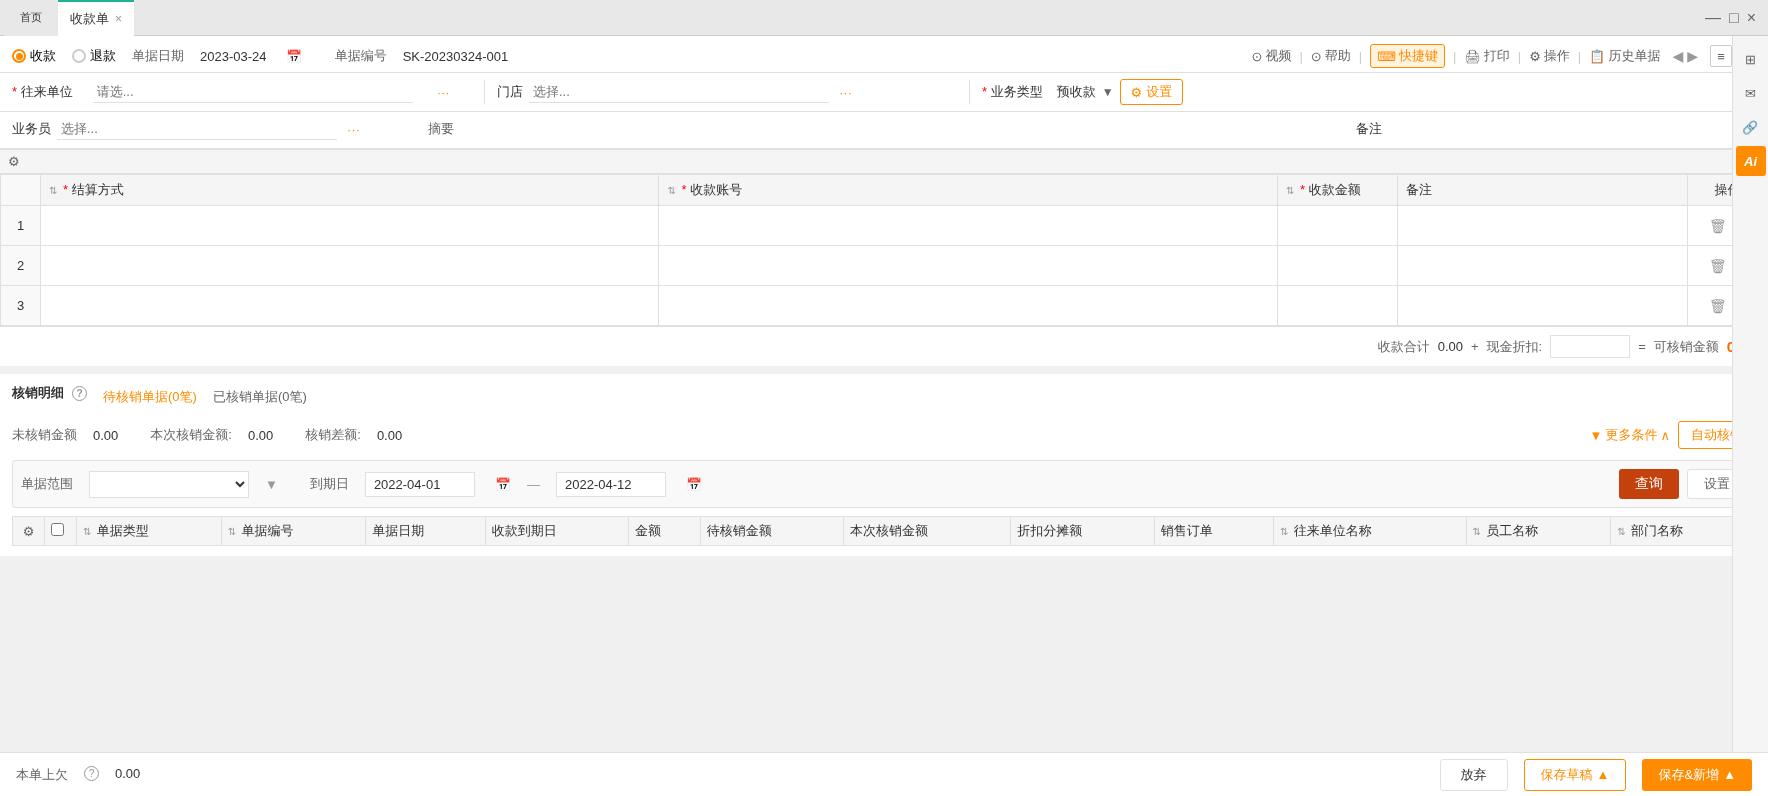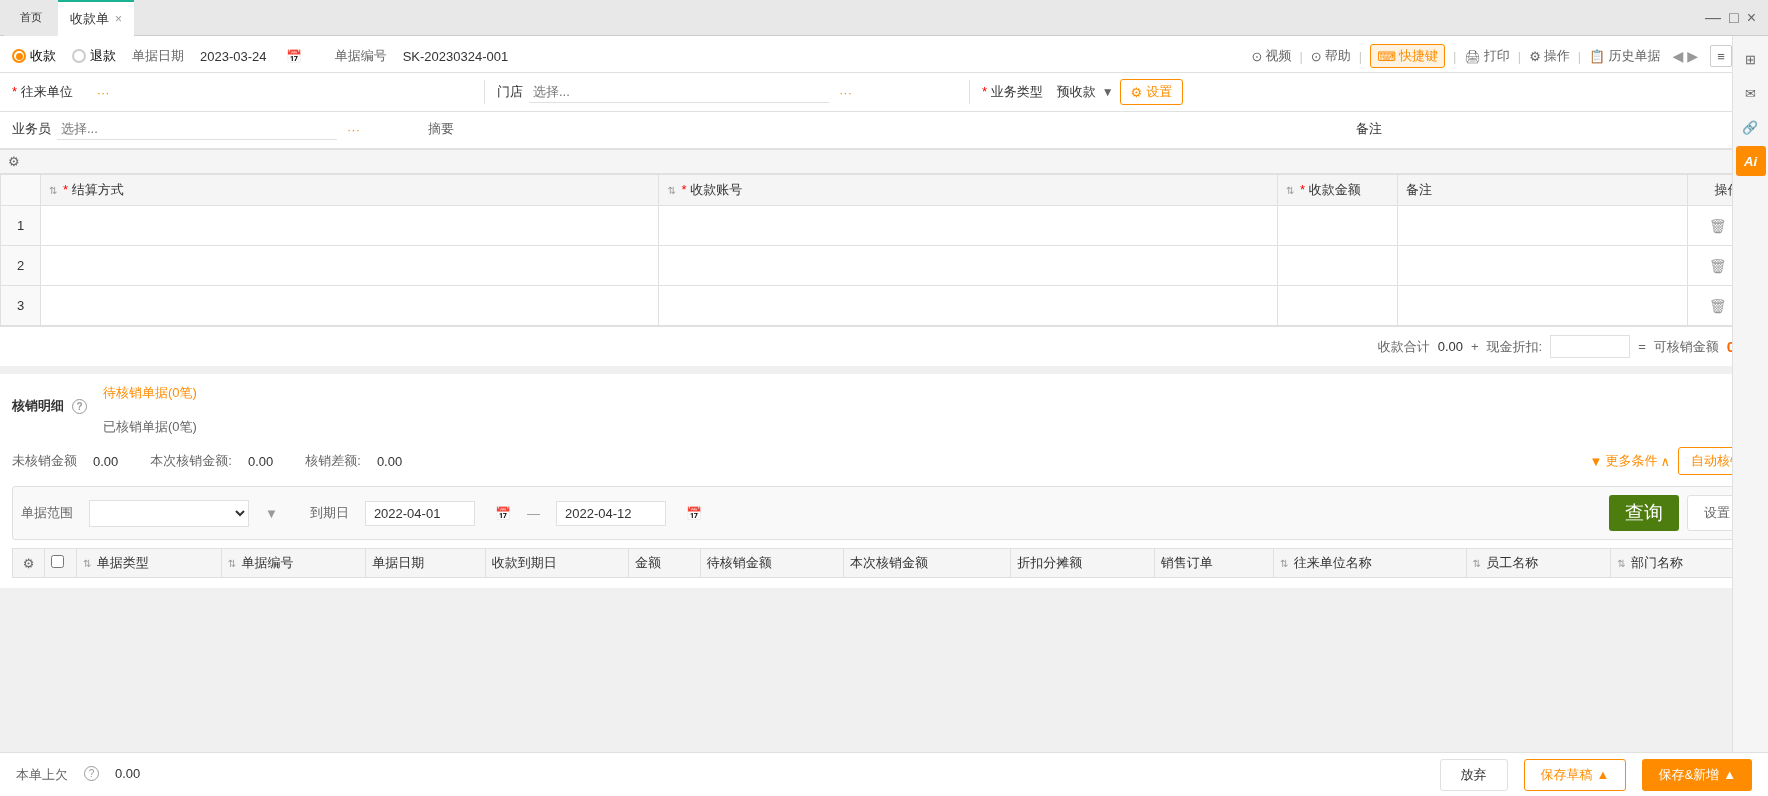--- a/index.html
+++ b/index.html
@@ -117,42 +117,42 @@
     .summary-value { color: #333; font-weight: 500; }
     .summary-orange { color: #ff6600; font-weight: bold; font-size: 15px; }
     .summary-input {
       border: 1px solid #e0e0e0; padding: 3px 6px; width: 80px;
       text-align: right; outline: none;
     }
 
     
     .verif-section { background: #fff; margin-top: 8px; padding: 10px 12px; }
     .verif-title { font-size: 15px; font-weight: bold; color: #333; display: flex; align-items: center; gap: 8px; margin-bottom: 8px; }
-    .verif-tabs { display: flex; gap: 16px; align-items: center; flex-direction: column; }
+    .verif-tabs { display: flex; gap: 16px; align-items: center; }
     .verif-tab { color: #ff8c00; cursor: pointer; font-size: 13px; }
     .verif-stats { display: flex; align-items: center; gap: 16px; margin: 8px 0; color: #666; }
     .verif-stat-val { color: #333; }
     .verif-actions-right { margin-left: auto; display: flex; align-items: center; gap: 8px; }
     .filter-btn { color: #ff8c00; cursor: pointer; font-size: 12px; display: flex; align-items: center; gap: 3px; }
     .auto-btn {
       background: #fff; border: 1px solid #ff8c00; color: #ff8c00;
       padding: 4px 12px; border-radius: 3px; cursor: pointer; font-size: 13px;
     }
     .verif-filter-row {
       display: flex; align-items: center; gap: 16px; padding: 8px;
       background: #f9f9f9; border: 1px solid #e0e0e0; border-radius: 3px; margin-bottom: 8px;
     }
     .date-input {
       border: 1px solid #e0e0e0; padding: 4px 8px; width: 110px;
       outline: none; color: #333;
     }
     .date-sep { color: #999; }
     .query-btn {
-      background: #4d7c0f; color: #fff; border: none; padding: 5px 16px;
-      border-radius: 3px; cursor: pointer; font-size: 19px;
+      background: #c2410c; color: #fff; border: none; padding: 5px 16px;
+      border-radius: 3px; cursor: pointer; font-size: 14px;
     }
     .set-btn {
       background: #fff; border: 1px solid #e0e0e0; color: #666;
       padding: 5px 16px; border-radius: 3px; cursor: pointer; font-size: 13px;
     }
     .range-select {
       border: 1px solid #e0e0e0; padding: 4px 8px; min-width: 160px;
       color: #333; outline: none; background: #fff;
     }
 
@@ -277,20 +277,21 @@
         <div class="view-icon">≡</div>
         <div class="view-icon active">⊞</div>
       </div>
     </div>
   </div>
 </div>
 
 <div class="form-fields" style="background:#fff; border-bottom:1px solid #e0e0e0;">
   <div class="field-group" style="max-width:460px;gap:20px;">
     <span class="field-label required">往来单位</span>
+    <input type="text" class="field-input" style="max-width: 320px;" placeholder="请选...">
     <span class="field-dots">···</span>
   </div>
   <div class="field-sep"></div>
   <div class="field-group" style="max-width:460px;">
     <span class="field-label">门店</span>
     <input type="text" class="field-input" style="max-width: 300px;" placeholder="选择...">
     <span class="field-dots">···</span>
   </div>
   <div class="field-sep"></div>
   <div class="field-group" style="max-width:420px; align-items:center;">

